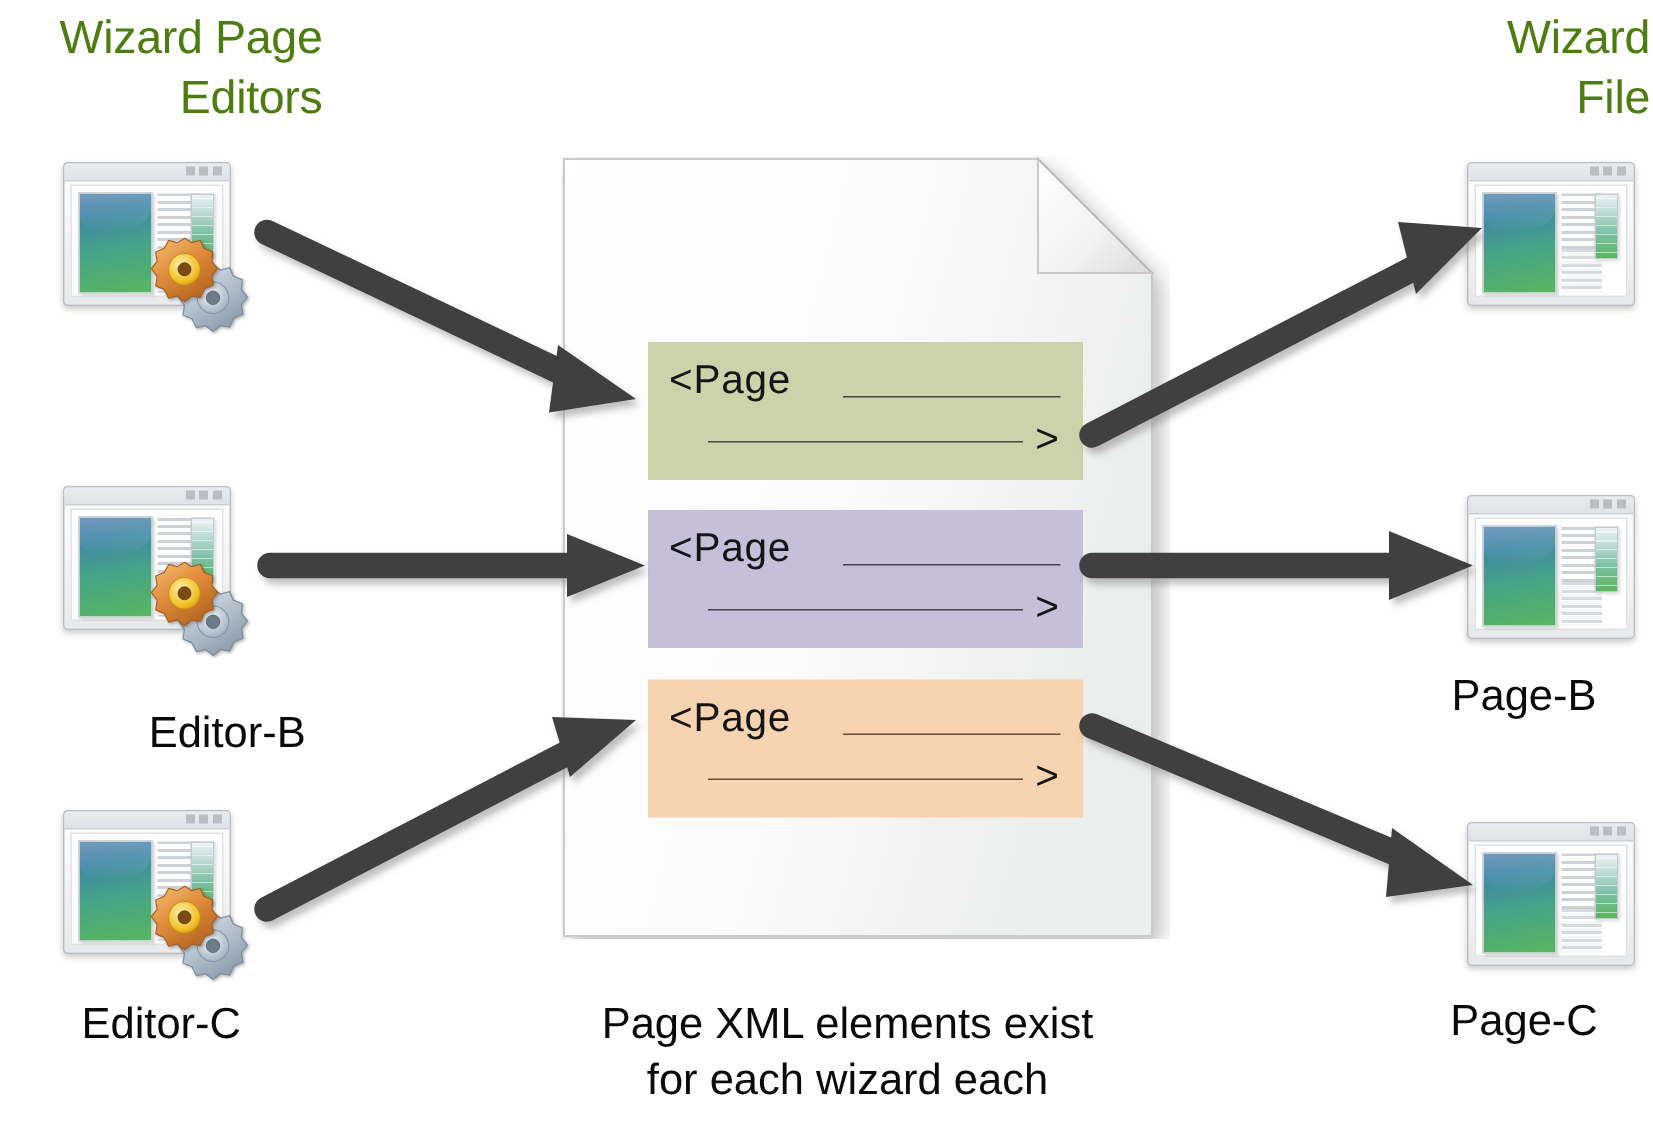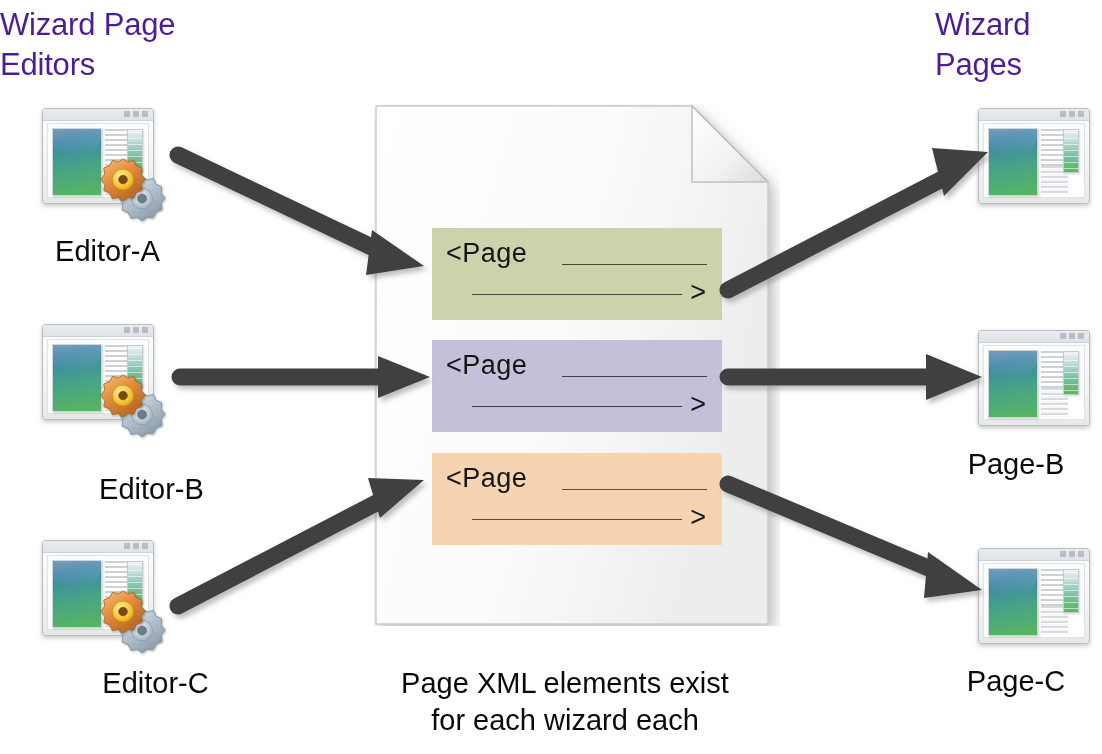--- a/index.html
+++ b/index.html
@@ -15,25 +15,25 @@
     font-family: "Liberation Sans", sans-serif;
     color: #000000;
   }
   .stage {
     position: absolute;
     inset: 0;
   }
   
   .col-title {
     position: absolute;
-    text-align: left;
+    text-align: right;
     font-size: 31px;
     line-height: 40px;
     font-weight: 400;
-    color: #4c1d95;
+    color: #4d7c0f;
     letter-spacing: -0.2px;
     white-space: pre-line;
   }
   #title-editors { left: 0px;   top: 5px;  width: 215px; }
   #title-config  { left: 375px; top: 5px;  width: 400px; }
   #title-pages   { left: 935px; top: 5px;  width: 165px; }
 
   
   .item-label {
     position: absolute;
@@ -207,21 +207,21 @@
   }
 </style>
 </head>
 <body>
 
 <div class="stage">
 
   <div class="col-title" id="title-editors">Wizard Page
 Editors</div>
   <div class="col-title" id="title-pages">Wizard
-Pages</div>
+File</div>
 
   <div id="doc-sheet">
     <svg width="406" height="522" viewBox="0 0 406 522">
       <defs>
         <linearGradient id="sheetGrad" x1="0" y1="0" x2="1" y2="0.35">
           <stop offset="0" stop-color="#ffffff"></stop>
           <stop offset="0.55" stop-color="#fbfbfb"></stop>
           <stop offset="1" stop-color="#eceded"></stop>
         </linearGradient>
         <linearGradient id="foldGrad" x1="0" y1="0" x2="1" y2="1">
@@ -298,21 +298,20 @@
           <stop offset="0" stop-color="#fff0a8"></stop>
             <stop offset="0.7" stop-color="#f2c02a"></stop>
             <stop offset="1" stop-color="#d09a12"></stop>
         </radialGradient>
       </defs>
       <path fill="url(#gor)" stroke="#a65f1c" stroke-width="1.6" d="M50 6 L60 12 L72 9 L77 20 L89 25 L88 38 L96 48 L88 58 L90 71 L78 76 L72 88 L60 86 L50 94 L40 86 L28 89 L22 77 L10 72 L12 59 L4 48 L12 38 L10 25 L22 20 L28 9 L40 12 Z"></path>
       <circle cx="50" cy="49" r="22" fill="url(#gorc)" stroke="#c78f12" stroke-width="1.4"></circle>
       <circle cx="50" cy="49" r="9" fill="#7b4a14" stroke="#5e3810" stroke-width="1.2"></circle>
     </svg>
   </div>
-  <div class="item-label" style="left:0px; top:234px; width:215px;">Editor-A</div>
 
   <div class="icon-win" style="left:42px; top:324px;">
     <div class="win-frame">
       <div class="win-titlebar">
         <div class="win-btns"></div>
       </div>
       <div class="win-body">
         <div class="win-pic"></div>
         <div class="win-lines"></div>
         <div class="win-gauge"></div>
@@ -346,21 +345,21 @@
       <path fill="url(#gsteel)" stroke="#7d8c9a" stroke-width="1.6" d="M50 6 L60 12 L72 9 L77 20 L89 25 L88 38 L96 48 L88 58 L90 71 L78 76 L72 88 L60 86 L50 94 L40 86 L28 89 L22 77 L10 72 L12 59 L4 48 L12 38 L10 25 L22 20 L28 9 L40 12 Z"></path>
       <circle cx="50" cy="49" r="21" fill="url(#gsteelc)" stroke="#8494a2" stroke-width="1.4"></circle>
       <circle cx="50" cy="49" r="9" fill="#6d7c89" stroke="#5b6874" stroke-width="1.2"></circle>
     </svg>
     <svg class="gear gear-orange" viewBox="0 0 100 100">
       <path fill="url(#gor)" stroke="#a65f1c" stroke-width="1.6" d="M50 6 L60 12 L72 9 L77 20 L89 25 L88 38 L96 48 L88 58 L90 71 L78 76 L72 88 L60 86 L50 94 L40 86 L28 89 L22 77 L10 72 L12 59 L4 48 L12 38 L10 25 L22 20 L28 9 L40 12 Z"></path>
       <circle cx="50" cy="49" r="22" fill="url(#gorc)" stroke="#c78f12" stroke-width="1.4"></circle>
       <circle cx="50" cy="49" r="9" fill="#7b4a14" stroke="#5e3810" stroke-width="1.2"></circle>
     </svg>
   </div>
-  <div class="item-label" style="left:0px; top:666px; width:215px;padding-left:48px;">Editor-C</div>
+  <div class="item-label" style="left:0px; top:666px; width:215px;">Editor-C</div>
 
   <div class="icon-win" style="left:978px; top:108px;">
     <div class="win-frame">
       <div class="win-titlebar">
         <div class="win-btns"></div>
       </div>
       <div class="win-body">
         <div class="win-pic"></div>
         <div class="win-lines"></div>
         <div class="win-lines l2"></div>

